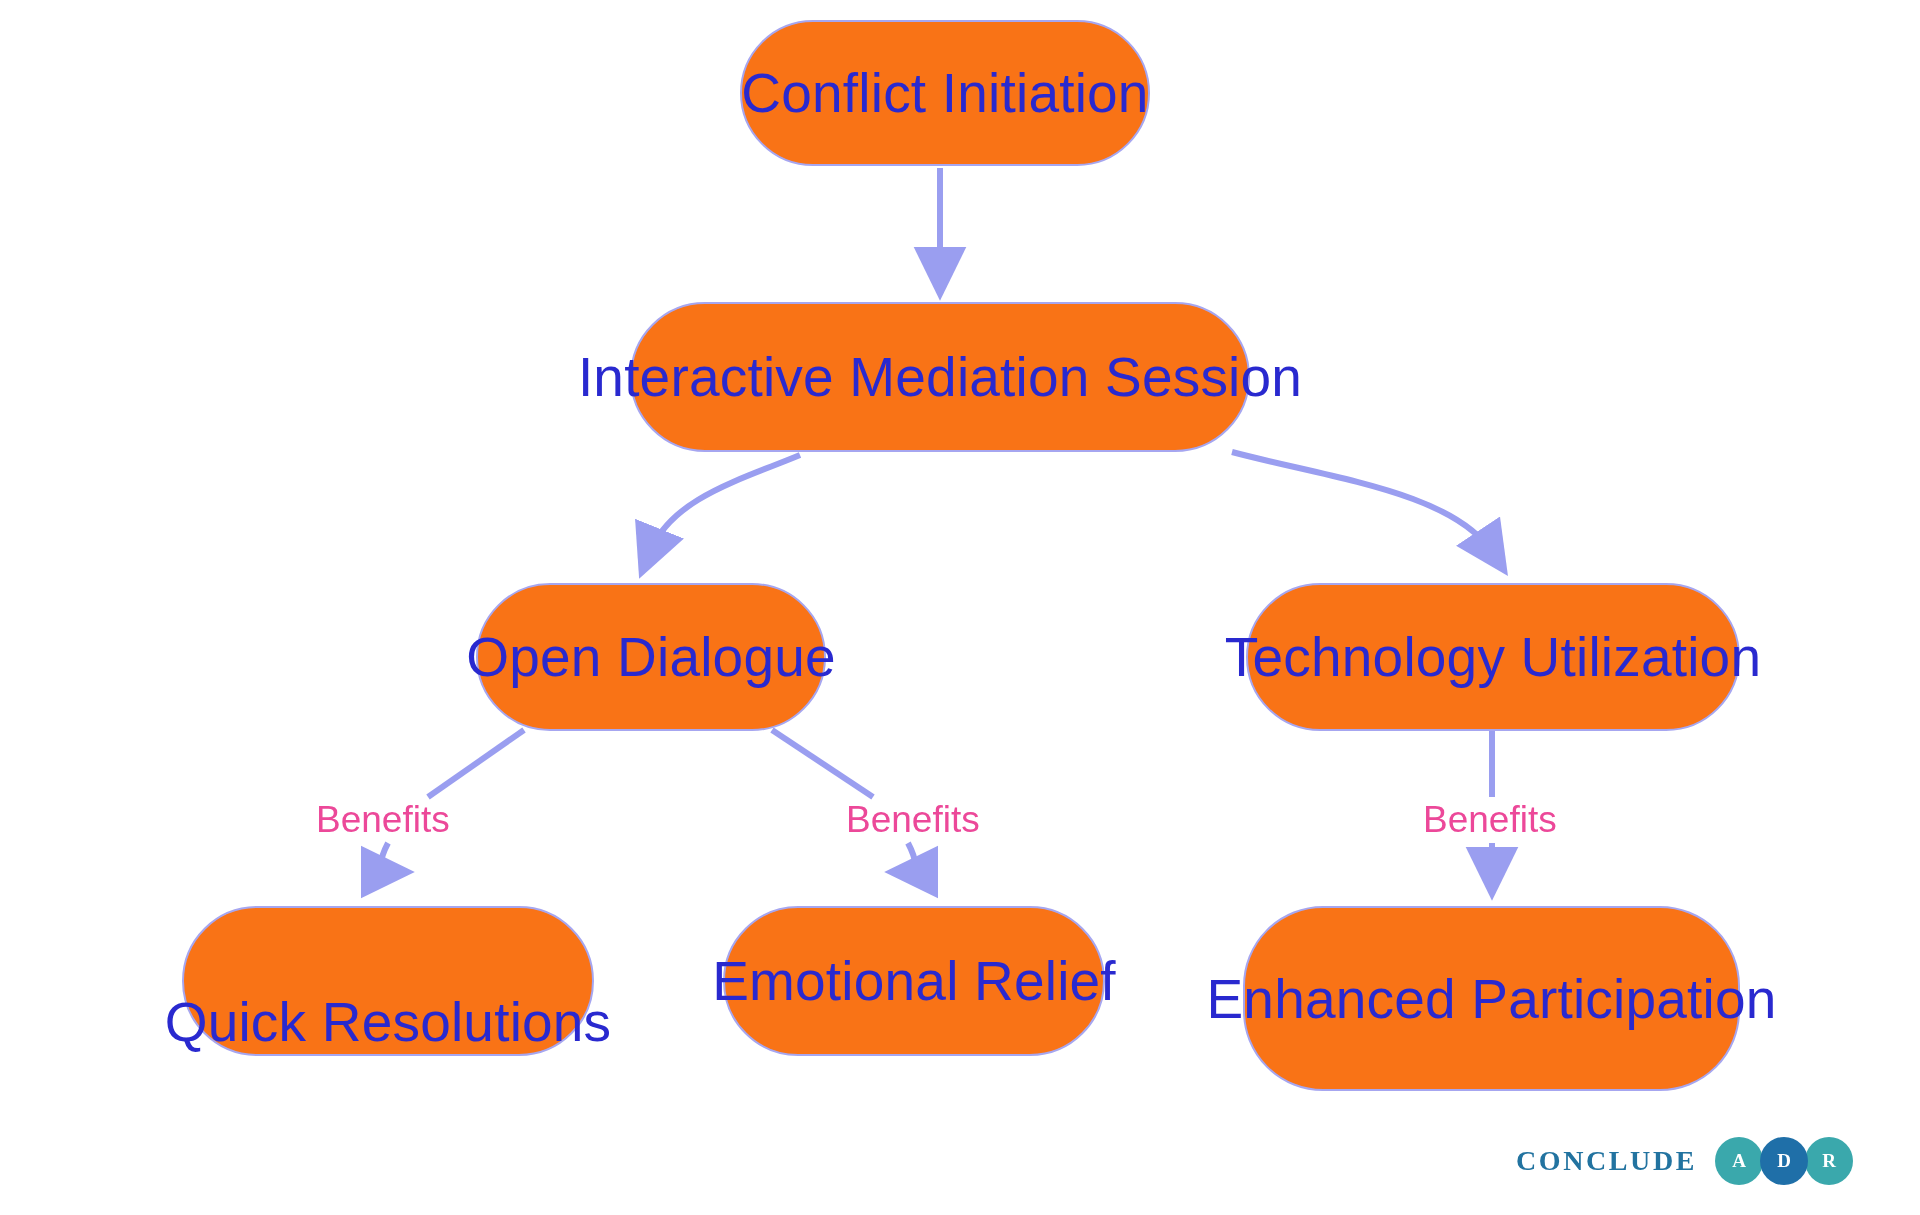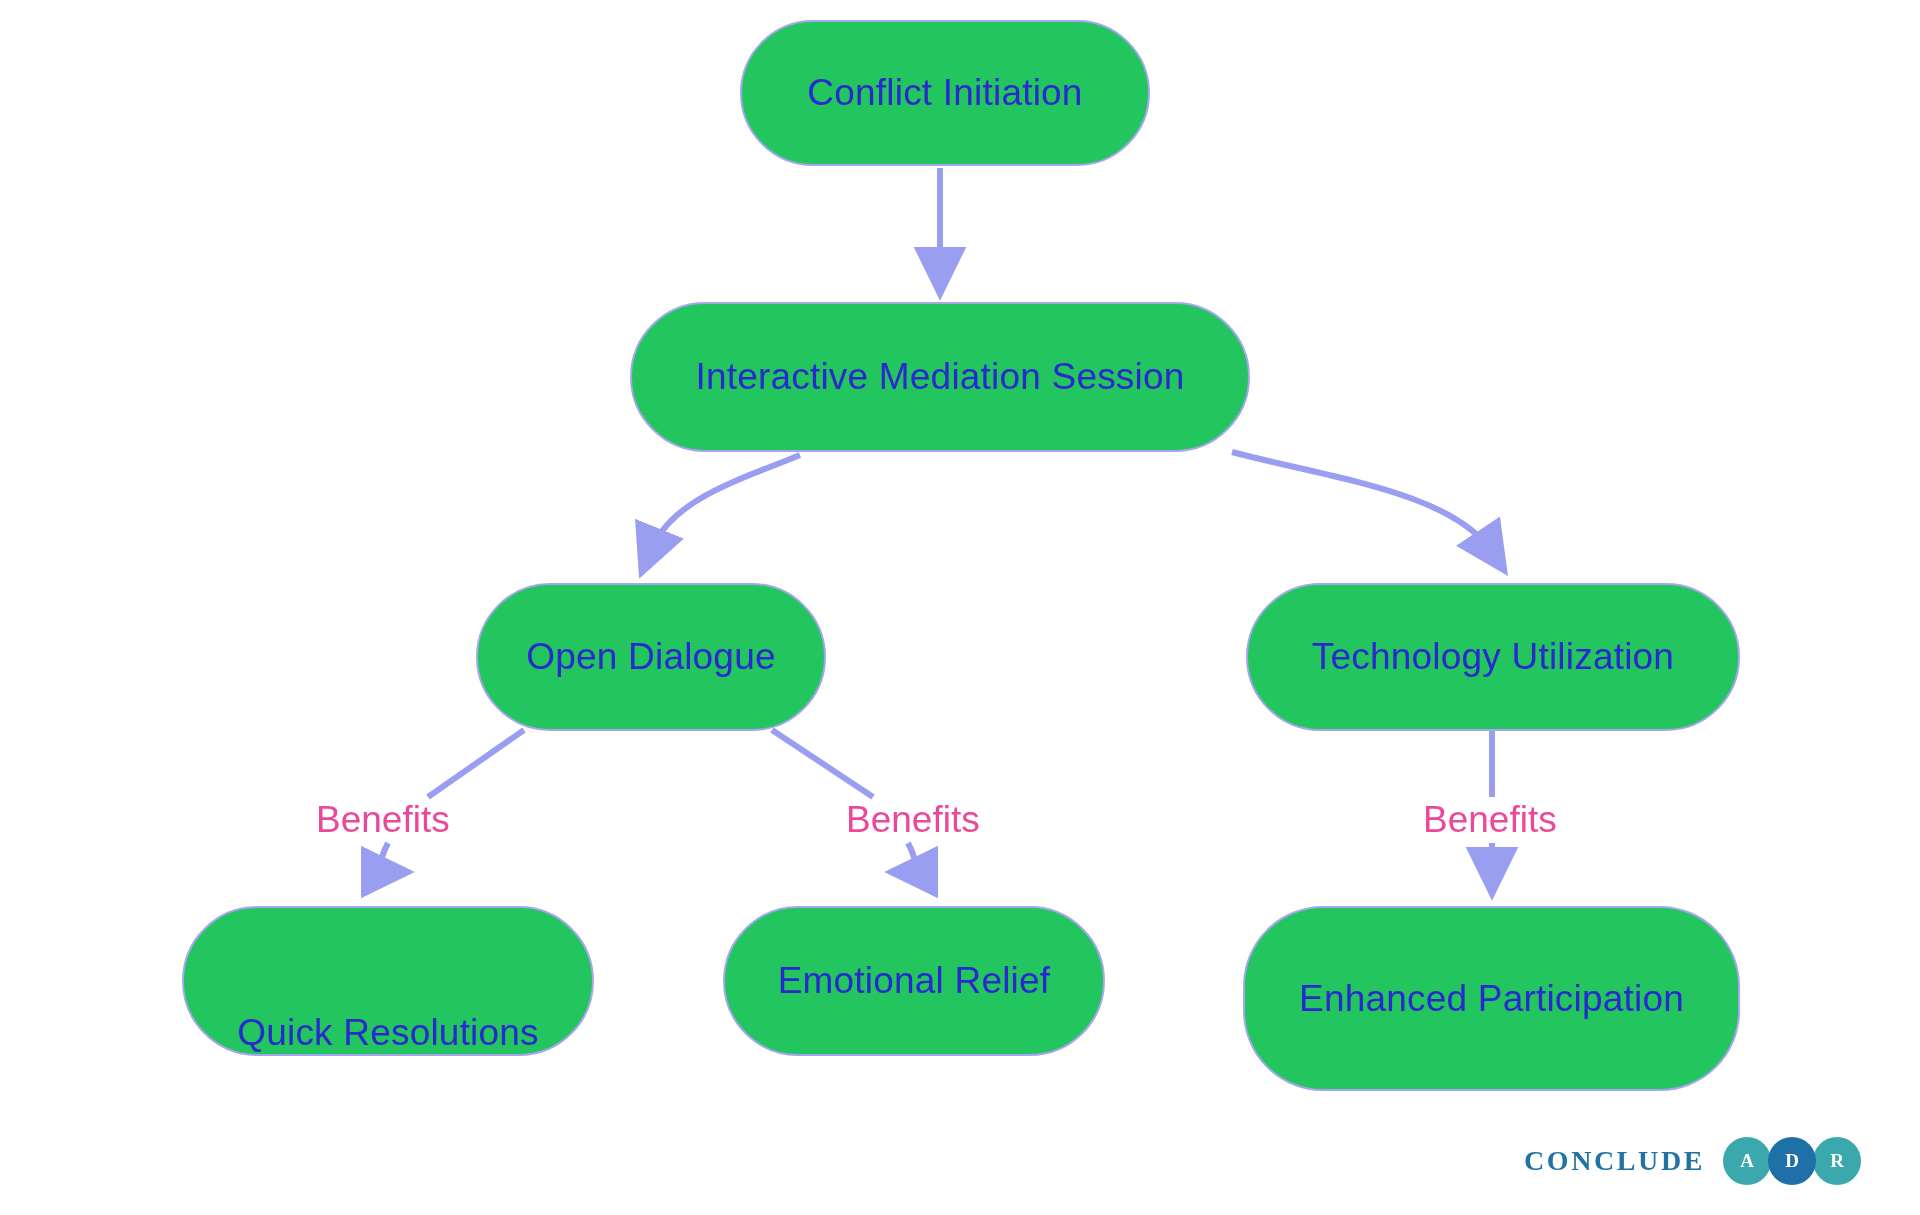--- a/index.html
+++ b/index.html
@@ -24,28 +24,28 @@
   .flow-svg {
     position: absolute;
     left: 0;
     top: 0;
     width: 1920px;
     height: 1215px;
   }
   .node {
     position: absolute;
     box-sizing: border-box;
-    background: #22c55e;
+    background: #f97316;
     border: 2px solid #a6a6f0;
     border-radius: 80px;
     display: flex;
     align-items: center;
     justify-content: center;
     color: #2929cf;
-    font-size: 37px;
+    font-size: 55px;
     font-weight: 400;
     letter-spacing: 0.2px;
     white-space: nowrap;
   }
   .edge-label {
     position: absolute;
     color: #ec4899;
     font-size: 37px;
     background: #ffffff;
     padding: 0 6px;
@@ -61,21 +61,20 @@
     display: flex;
     align-items: center;
   }
   #logo-word {
     font-family: "Liberation Serif", serif;
     font-size: 28px;
     font-weight: 700;
     letter-spacing: 2.6px;
     color: #2273a0;
     margin-right: 18px;
-    margin-left: 8px;
   }
   .logo-circles {
     position: relative;
     width: 140px;
     height: 48px;
   }
   .logo-circle {
     position: absolute;
     top: 0;
     width: 48px;

